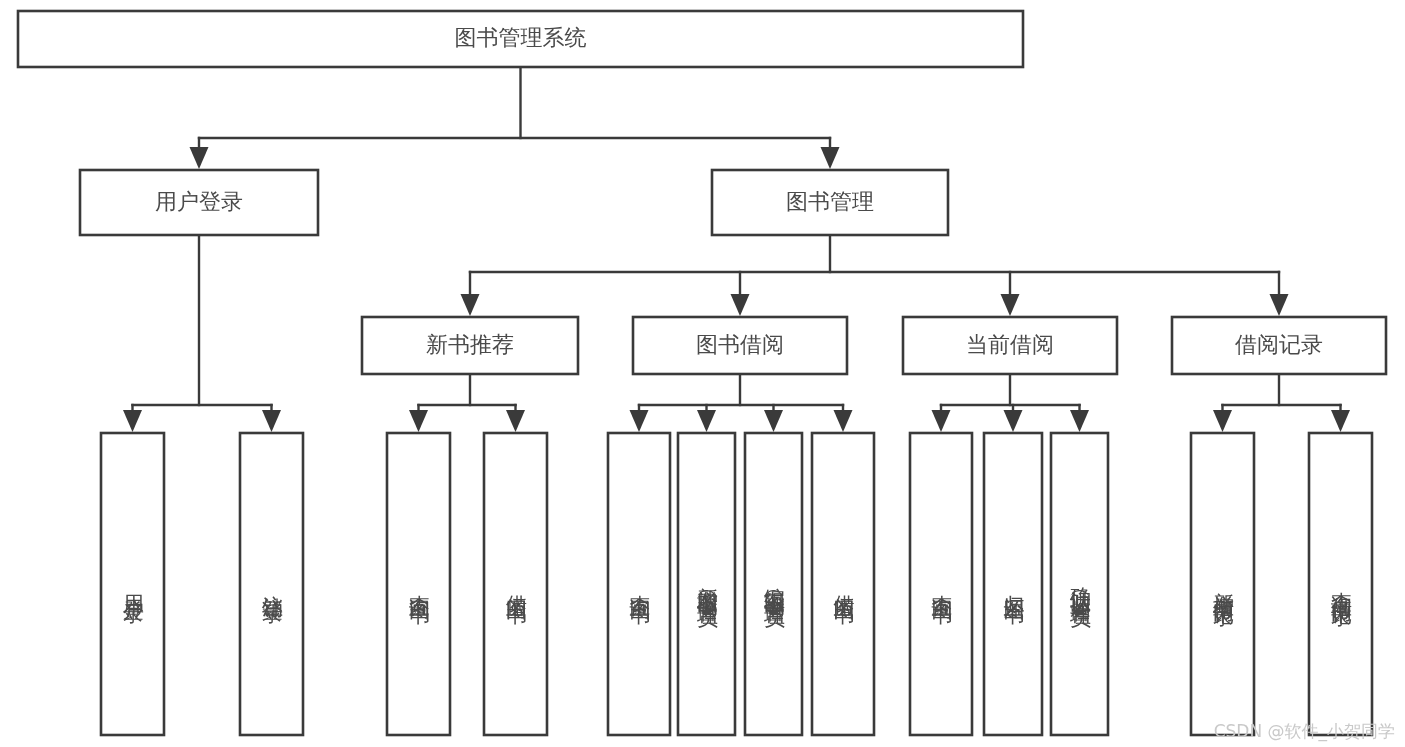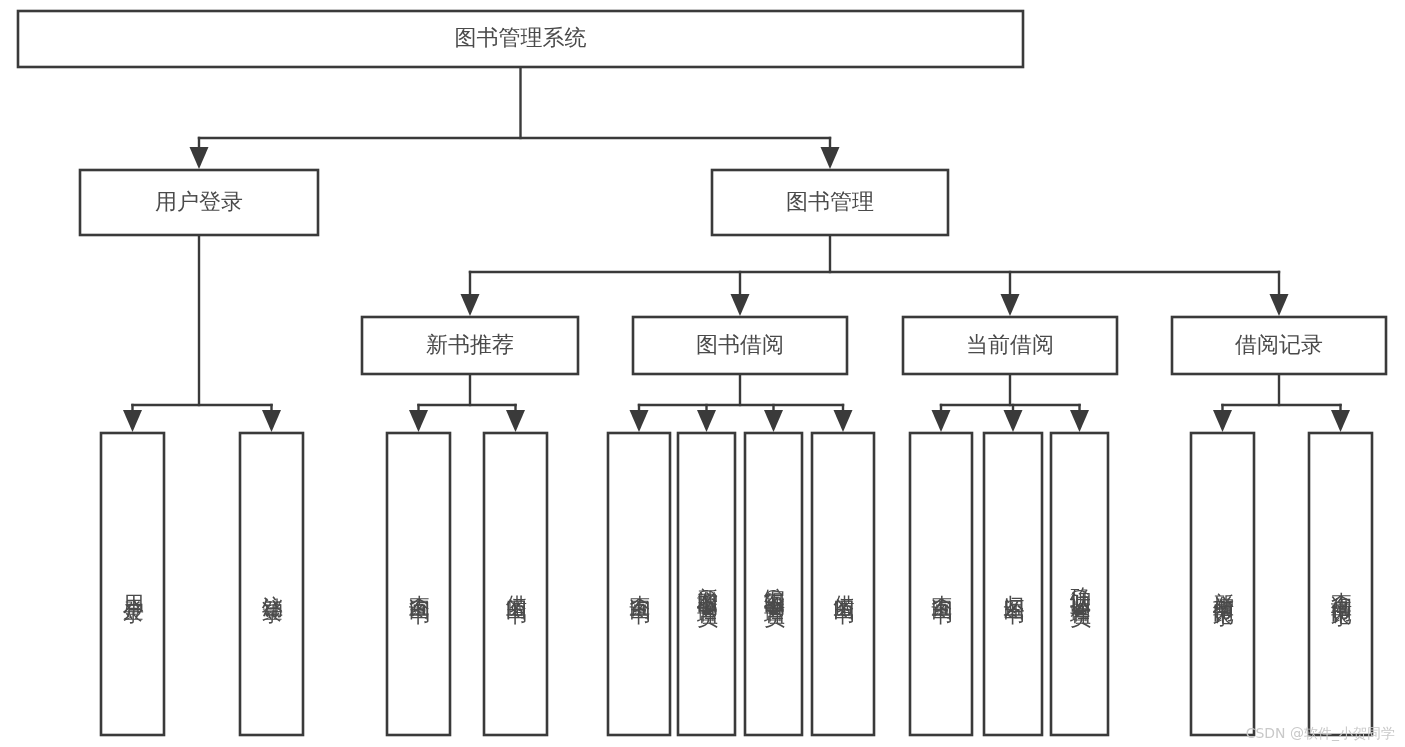--- a/index.html
+++ b/index.html
@@ -23,21 +23,21 @@
     font-size:21px;
     writing-mode:vertical-rl;
     text-orientation:upright;
     letter-spacing:3px;
   }
   .watermark{
     position:absolute;
     right:10px;bottom:4px;
     color:#c9c9c9;
     font-family:"DejaVu Sans","Liberation Sans",sans-serif;
-    font-size:14px;
+    font-size:17px;
     white-space:nowrap;
     user-select:none;
   }
 </style>
 </head>
 <body>
 
 <div id="diagram-root">
   <svg id="flow" viewBox="0 0 1405 747" xmlns="http://www.w3.org/2000/svg">
     <g id="edge-layer">

